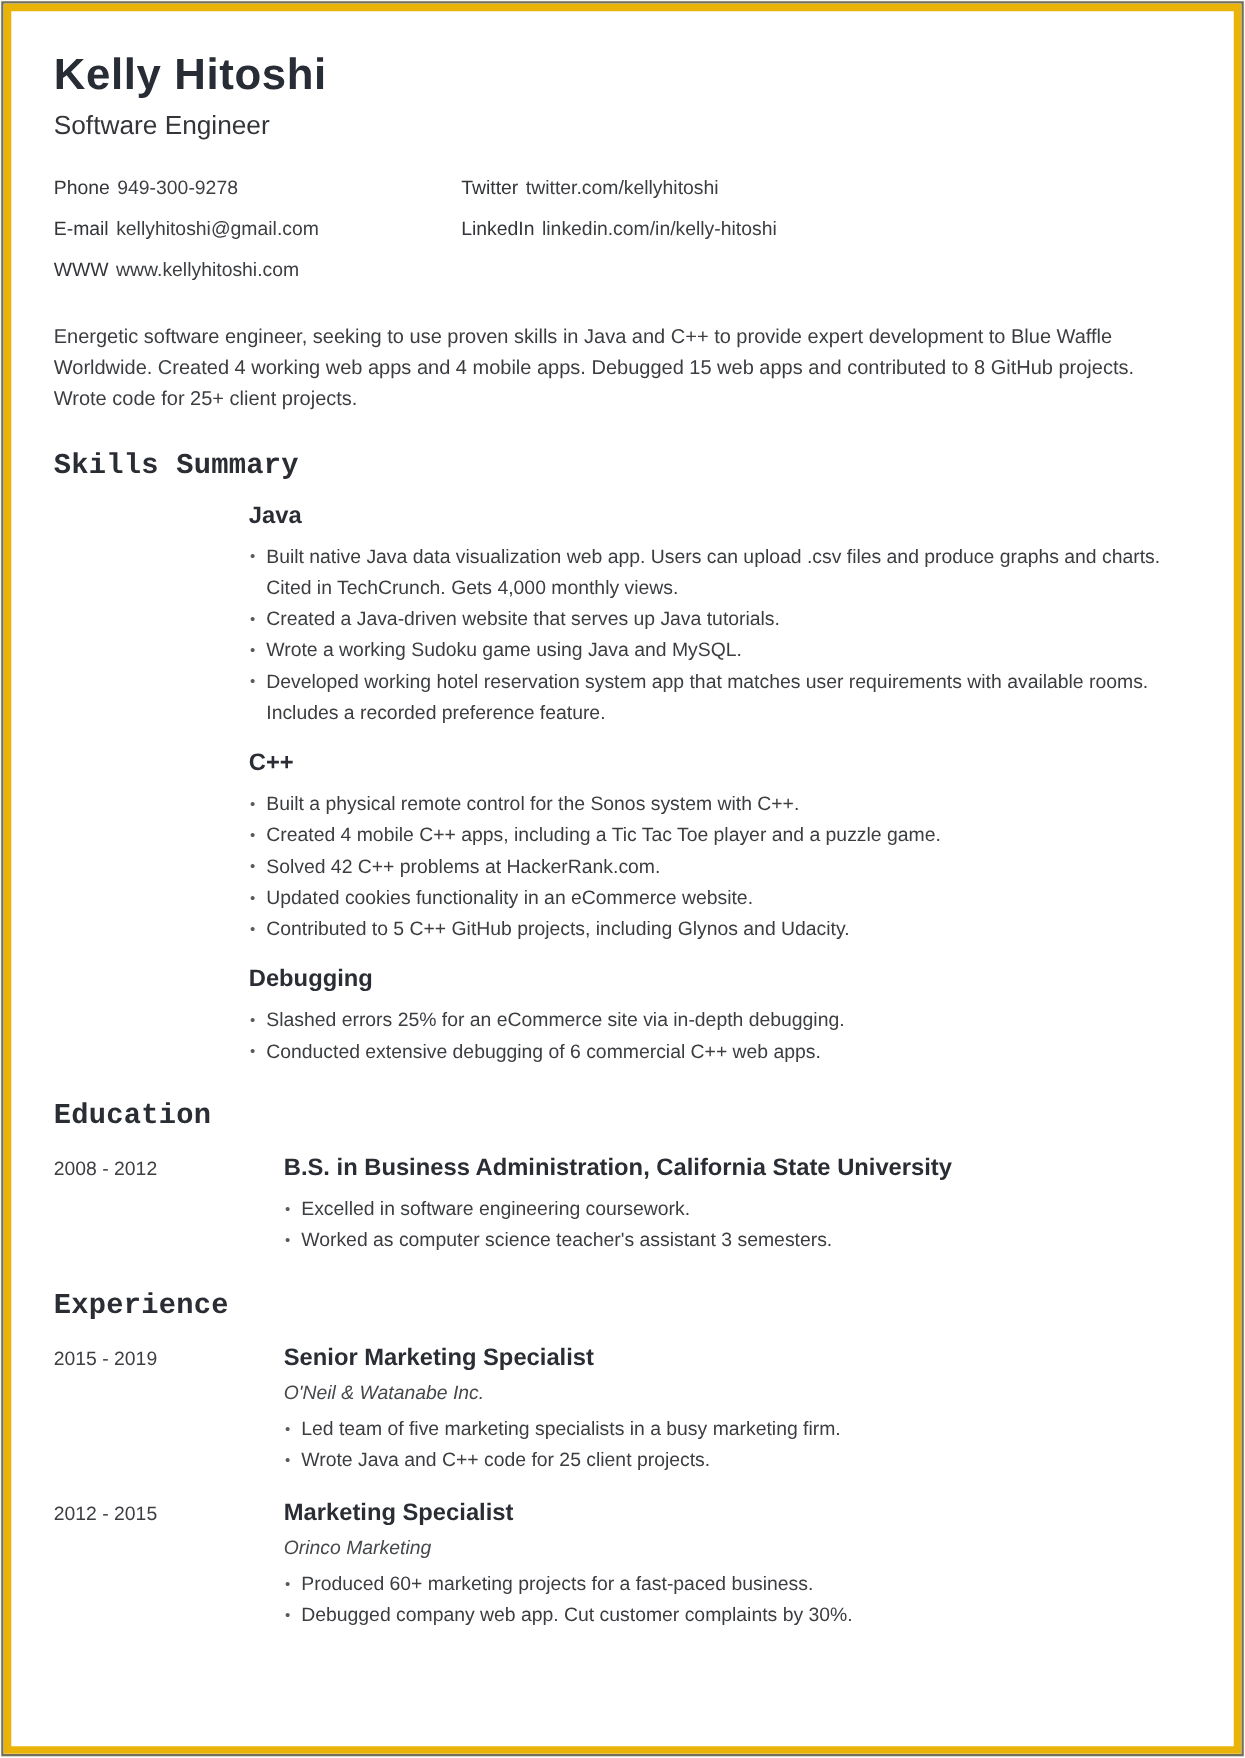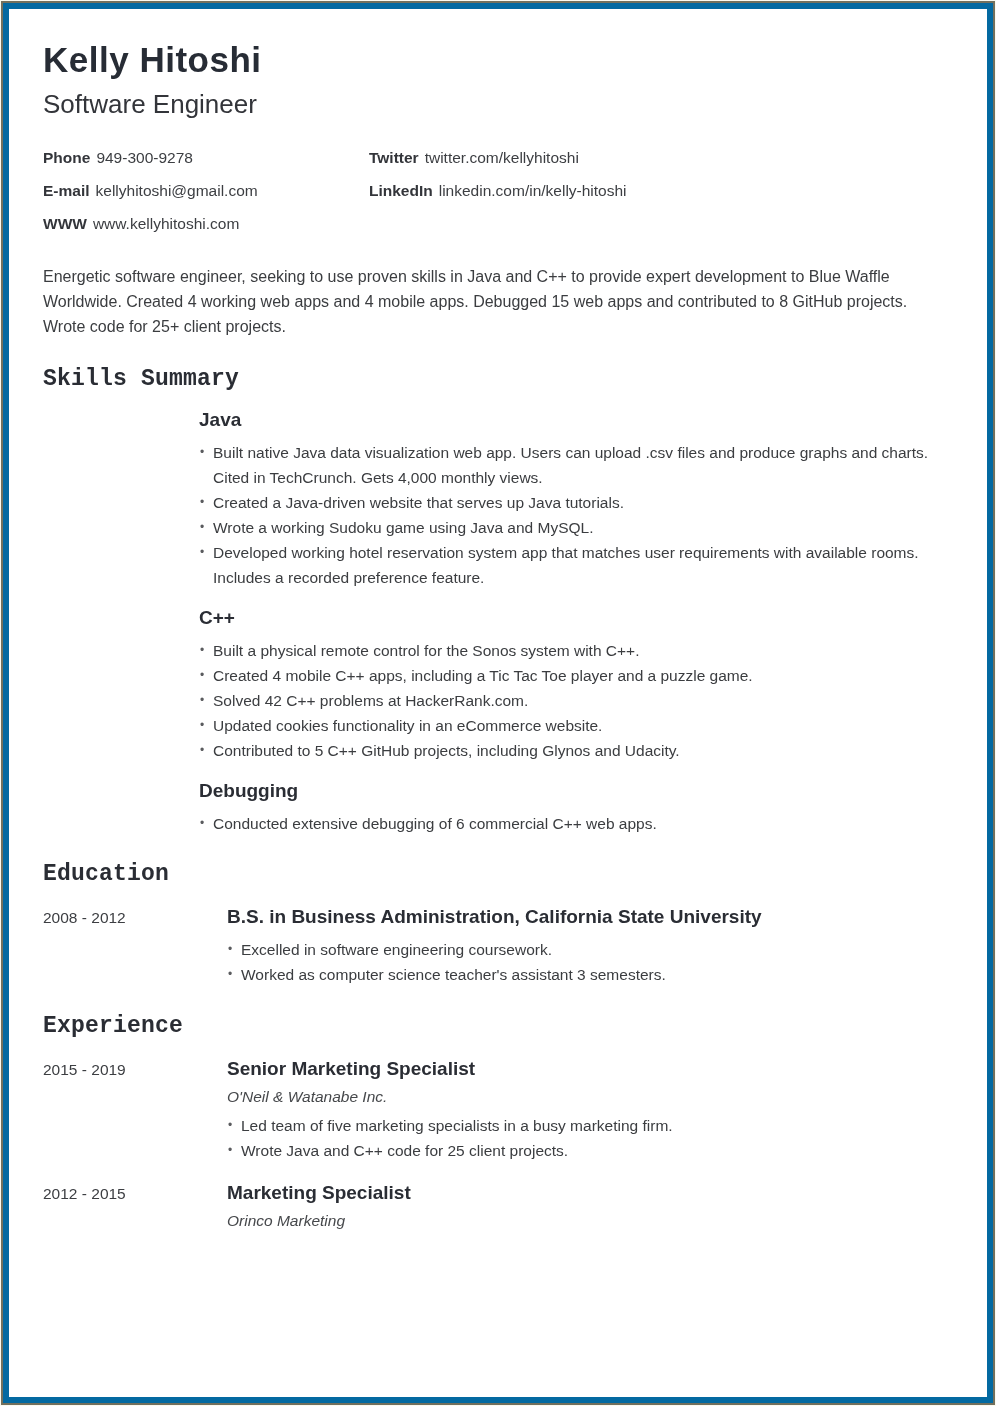--- a/index.html
+++ b/index.html
@@ -14,55 +14,55 @@
     background: #fbfaf0;
     padding: 1px;
     overflow: hidden;
   }
   .frame-dark {
     width: 100%; height: 100%;
     border: 2px solid #72705d;
   }
   .frame-cream {
     width: 100%; height: 100%;
-    border: 6px solid #0369a1;
+    border: 6px solid #eab308;
     background: #ffffff;
   }
   .content {
     width: 100%; height: 100%;
     padding: 30px 34px 0 34px;
     overflow: hidden;
   }
 
   
   .name {
     font-size: 35px;
     font-weight: bold;
     color: #272c35;
     letter-spacing: 0.5px;
     line-height: 1.18;
   }
   .job-title {
-    font-size: 26px;
+    font-size: 21px;
     font-weight: normal;
     color: #33353a;
     margin-top: 9px;
   }
 
   
   .contact {
     margin-top: 27px;
     display: grid;
     grid-template-columns: 326px 1fr;
     grid-template-rows: repeat(3, auto);
     grid-auto-flow: column;
     row-gap: 12px;
   }
   .contact-row { font-size: 15.5px; line-height: 21px; }
-  .contact-label { font-weight: bold; color: #33353a; margin-right: 6px; }
+  .contact-label { font-weight: normal; color: #33353a; margin-right: 6px; }
   .contact-value { color: #3c3e42; }
 
   
   .summary {
     margin-top: 30px;
     font-size: 16px;
     line-height: 25px;
     color: #3b3d40;
   }
 
@@ -176,20 +176,21 @@
               <li>Created 4 mobile C++ apps, including a Tic Tac Toe player and a puzzle game.</li>
               <li>Solved 42 C++ problems at HackerRank.com.</li>
               <li>Updated cookies functionality in an eCommerce website.</li>
               <li>Contributed to 5 C++ GitHub projects, including Glynos and Udacity.</li>
             </ul>
           </div>
 
           <div class="group">
             <div class="group-title">Debugging</div>
             <ul>
+              <li>Slashed errors 25% for an eCommerce site via in-depth debugging.</li>
               <li>Conducted extensive debugging of 6 commercial C++ web apps.</li>
             </ul>
           </div>
         </div>
 
         <h2 class="section-heading heading-education">Education</h2>
 
         <div class="entry">
           <div class="entry-dates">2008 - 2012</div>
           <div class="entry-body">
@@ -213,19 +214,23 @@
               <li>Wrote Java and C++ code for 25 client projects.</li>
             </ul>
           </div>
         </div>
 
         <div class="entry">
           <div class="entry-dates">2012 - 2015</div>
           <div class="entry-body">
             <div class="entry-title">Marketing Specialist</div>
             <div class="entry-subtitle">Orinco Marketing</div>
+            <ul>
+              <li>Produced 60+ marketing projects for a fast-paced business.</li>
+              <li>Debugged company web app. Cut customer complaints by 30%.</li>
+            </ul>
           </div>
         </div>
 
       </div>
     </div>
   </div>
 </div>
 
 </body></html>

